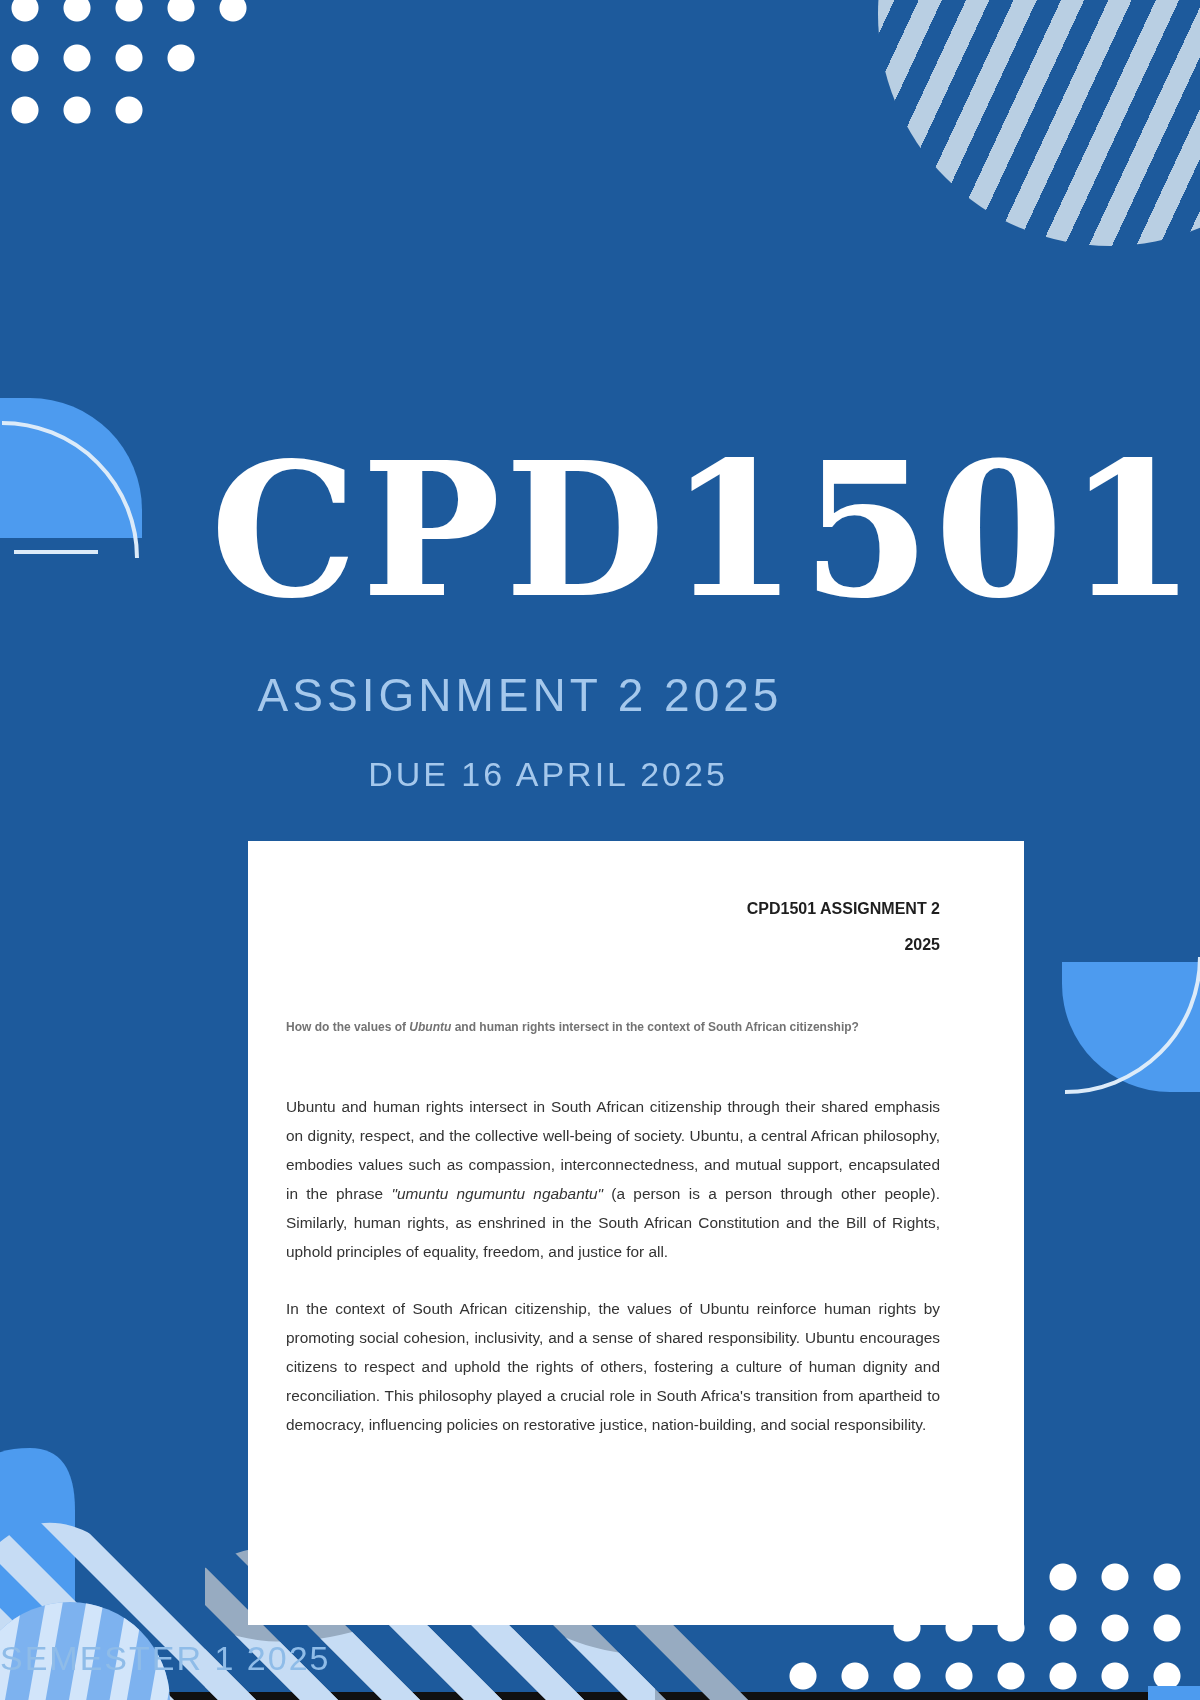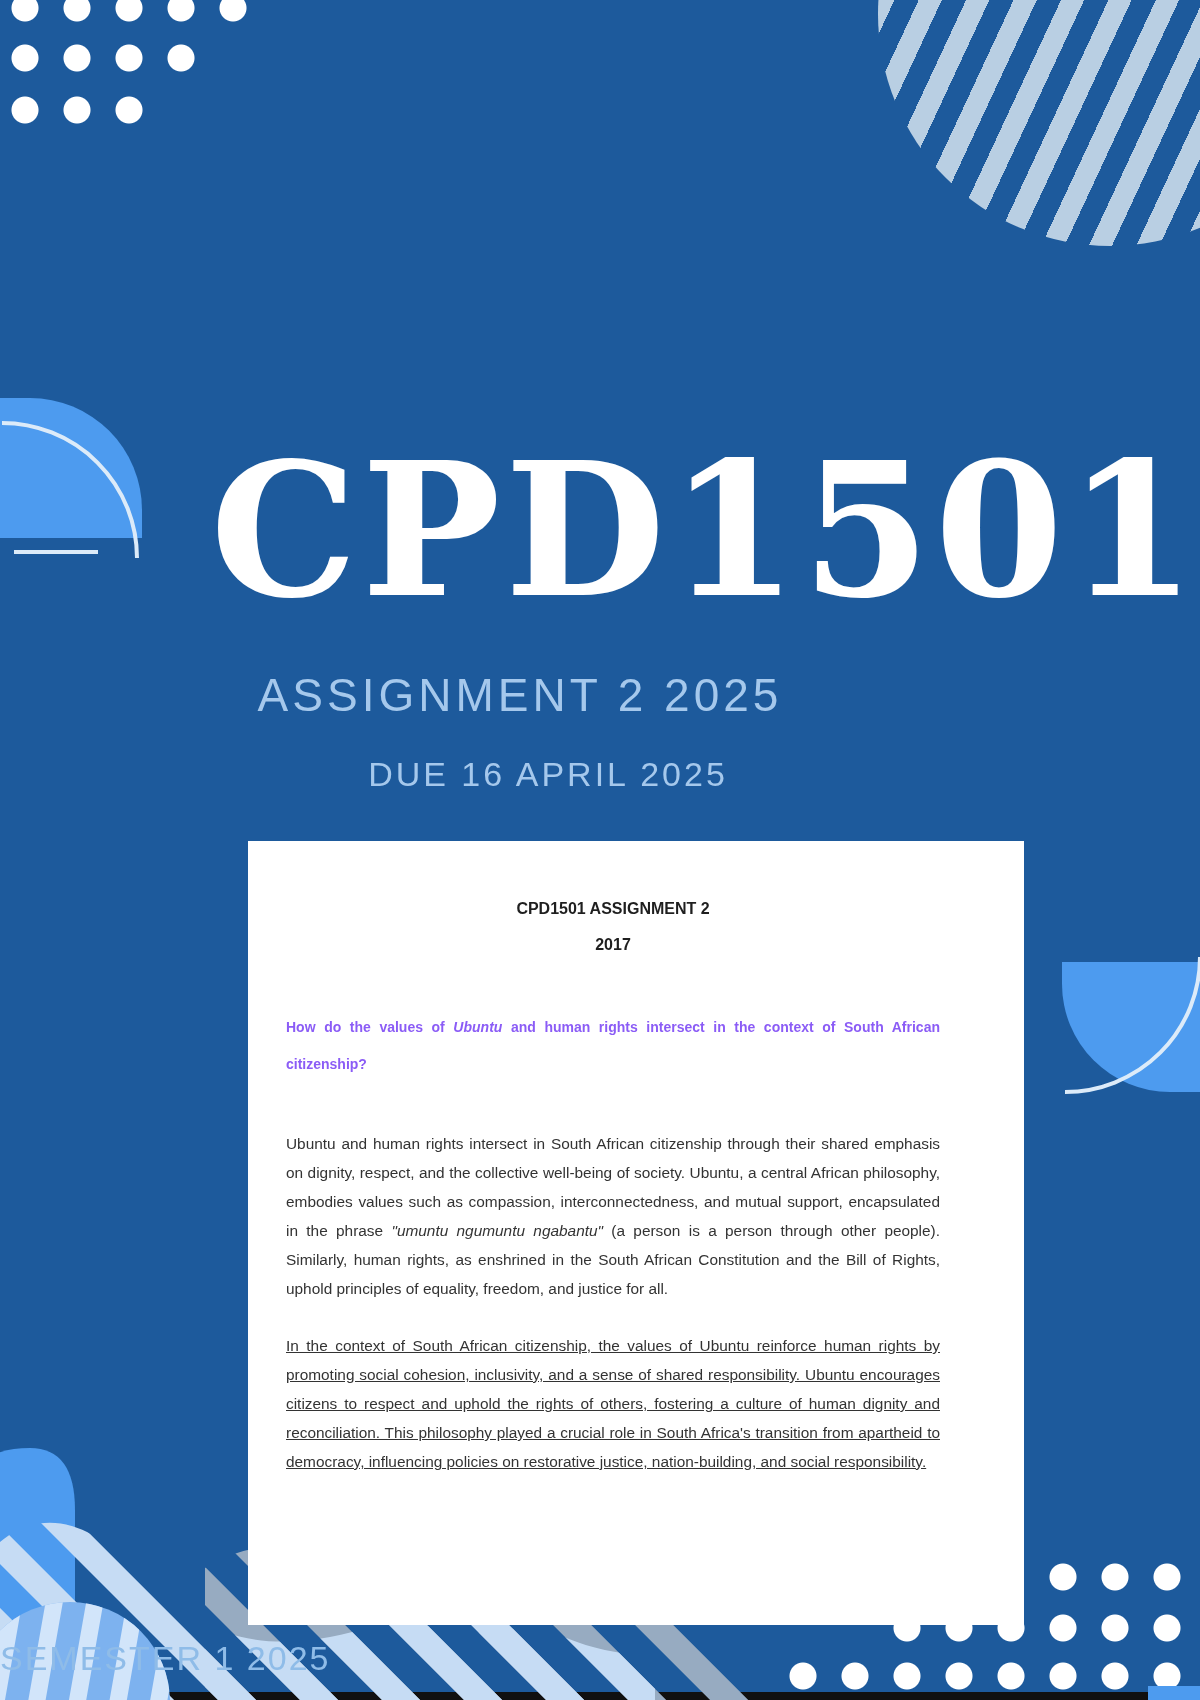--- a/index.html
+++ b/index.html
@@ -73,29 +73,29 @@
   .card {
     position:absolute; left:248px; top:841px; width:776px; height:784px;
     background: var(--card-bg,#ffffff);
     padding: 50px 84px 0 38px;
     z-index:5;
     color: var(--card-text,#303030);
     text-align:justify;
   }
   .doc-head div {
     font-weight:bold; font-size:16px; line-height:36px; color:#1f1f1f;
-    text-align:center;
+    text-align:right;
   }
   .question {
-    margin-top:46px; font-weight:bold; font-size:14px; line-height:37px;
-    color:#8b5cf6;
+    margin-top:46px; font-weight:bold; font-size:12px; line-height:37px;
+    color:#737373;
   }
   .bodypara { font-size:15.4px; line-height:29px; color:#333333; }
   .p1 { margin-top:46px; }
-  .p2 { margin-top:28px;text-decoration:underline; }
+  .p2 { margin-top:28px; }
   .it { font-style:italic; }
 
   
   .br1 { left:1049px; top:1563px; width:136px; }
   .br2 { left:893px;  top:1614px; width:292px; }
   .br3 { left:789px;  top:1662px; width:396px; }
   .dots-br { z-index:1; }
 
   
   .bottom-bar {
@@ -134,21 +134,21 @@
 <div class="subtitle">ASSIGNMENT 2 2025</div>
 <div class="due">DUE 16 APRIL 2025</div>
 
 <div class="dotrow dots-br br1"></div>
 <div class="dotrow dots-br br2"></div>
 <div class="dotrow dots-br br3"></div>
 
 <div class="card">
   <div class="doc-head">
     <div>CPD1501 ASSIGNMENT 2</div>
-    <div>2017</div>
+    <div>2025</div>
   </div>
   <div class="question"><span>How do the values of </span><span class="it">Ubuntu</span><span> and human rights intersect in the context of South African citizenship?</span></div>
   <div class="bodypara p1"><span>Ubuntu and human rights intersect in South African citizenship through their shared emphasis on dignity, respect, and the collective well-being of society. Ubuntu, a central African philosophy, embodies values such as compassion, interconnectedness, and mutual support, encapsulated in the phrase </span><span class="it">"umuntu ngumuntu ngabantu"</span><span> (a person is a person through other people). Similarly, human rights, as enshrined in the South African Constitution and the Bill of Rights, uphold principles of equality, freedom, and justice for all.</span></div>
   <div class="bodypara p2">In the context of South African citizenship, the values of Ubuntu reinforce human rights by promoting social cohesion, inclusivity, and a sense of shared responsibility. Ubuntu encourages citizens to respect and uphold the rights of others, fostering a culture of human dignity and reconciliation. This philosophy played a crucial role in South Africa's transition from apartheid to democracy, influencing policies on restorative justice, nation-building, and social responsibility.</div>
 </div>
 
 <div class="bottom-bar"></div>
 <div class="corner-accent"></div>
 
 <svg class="waves-svg" width="780" height="300" viewBox="0 0 780 300">

